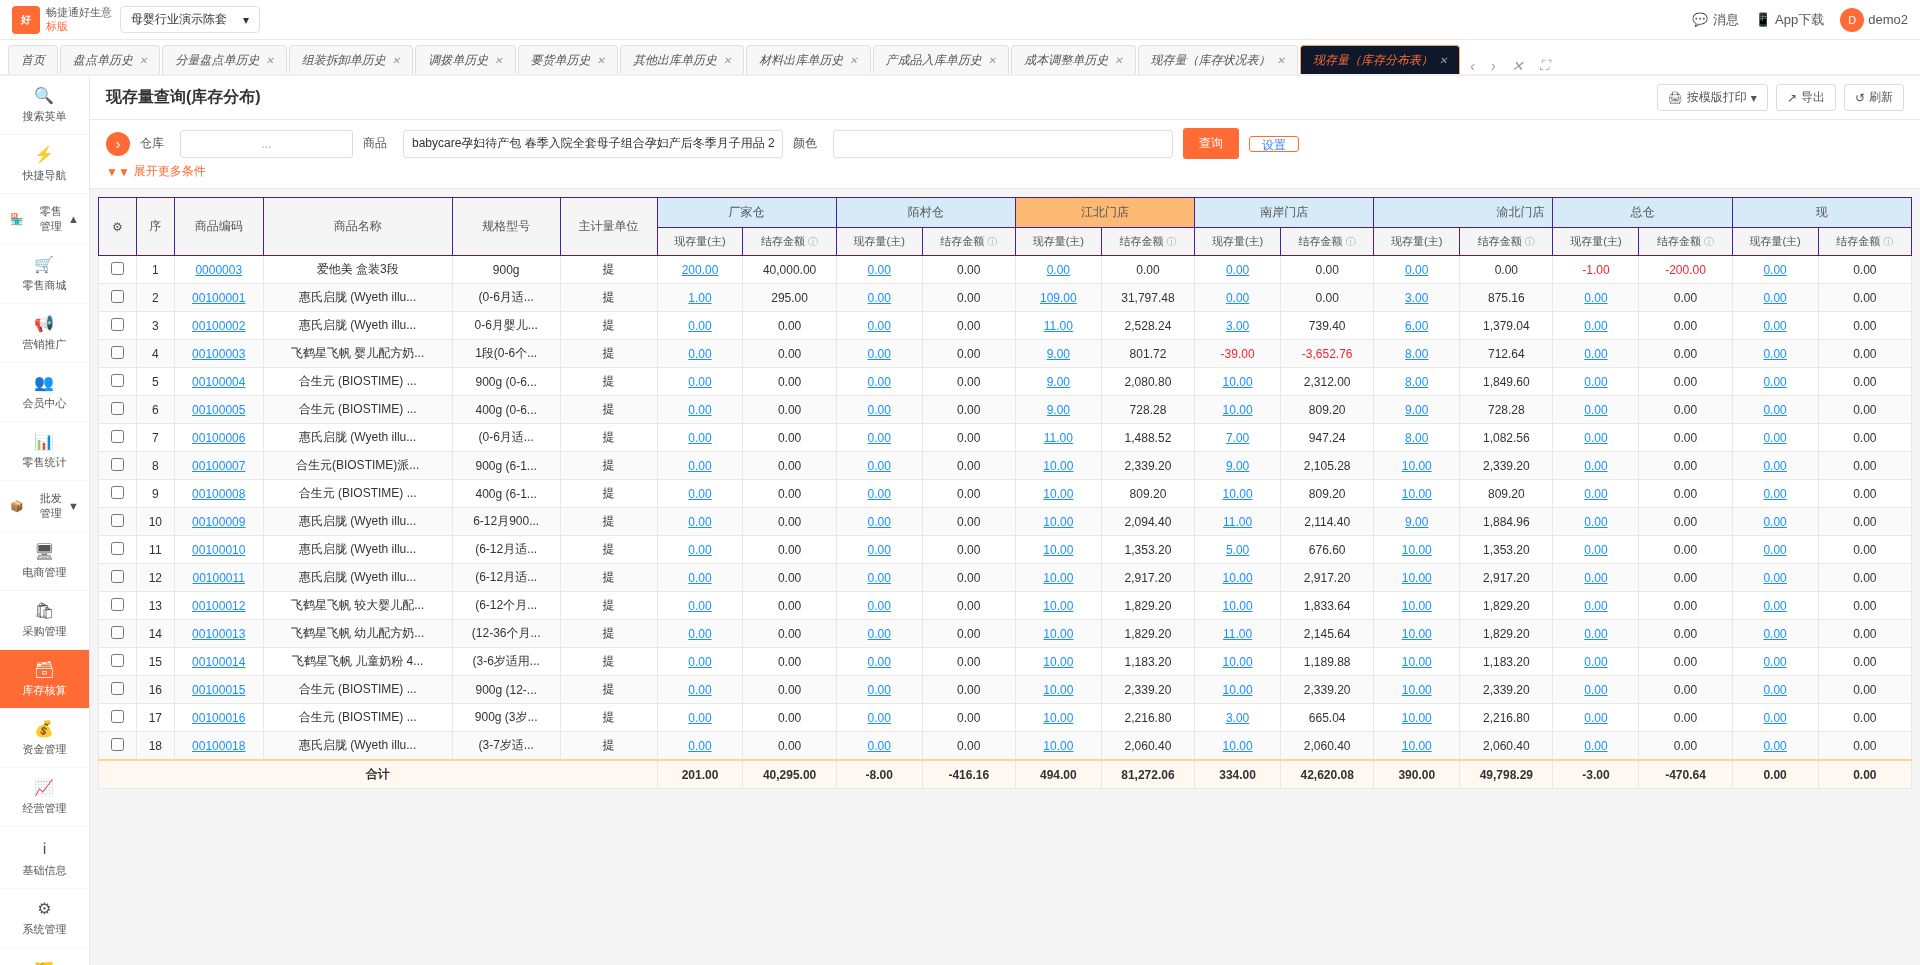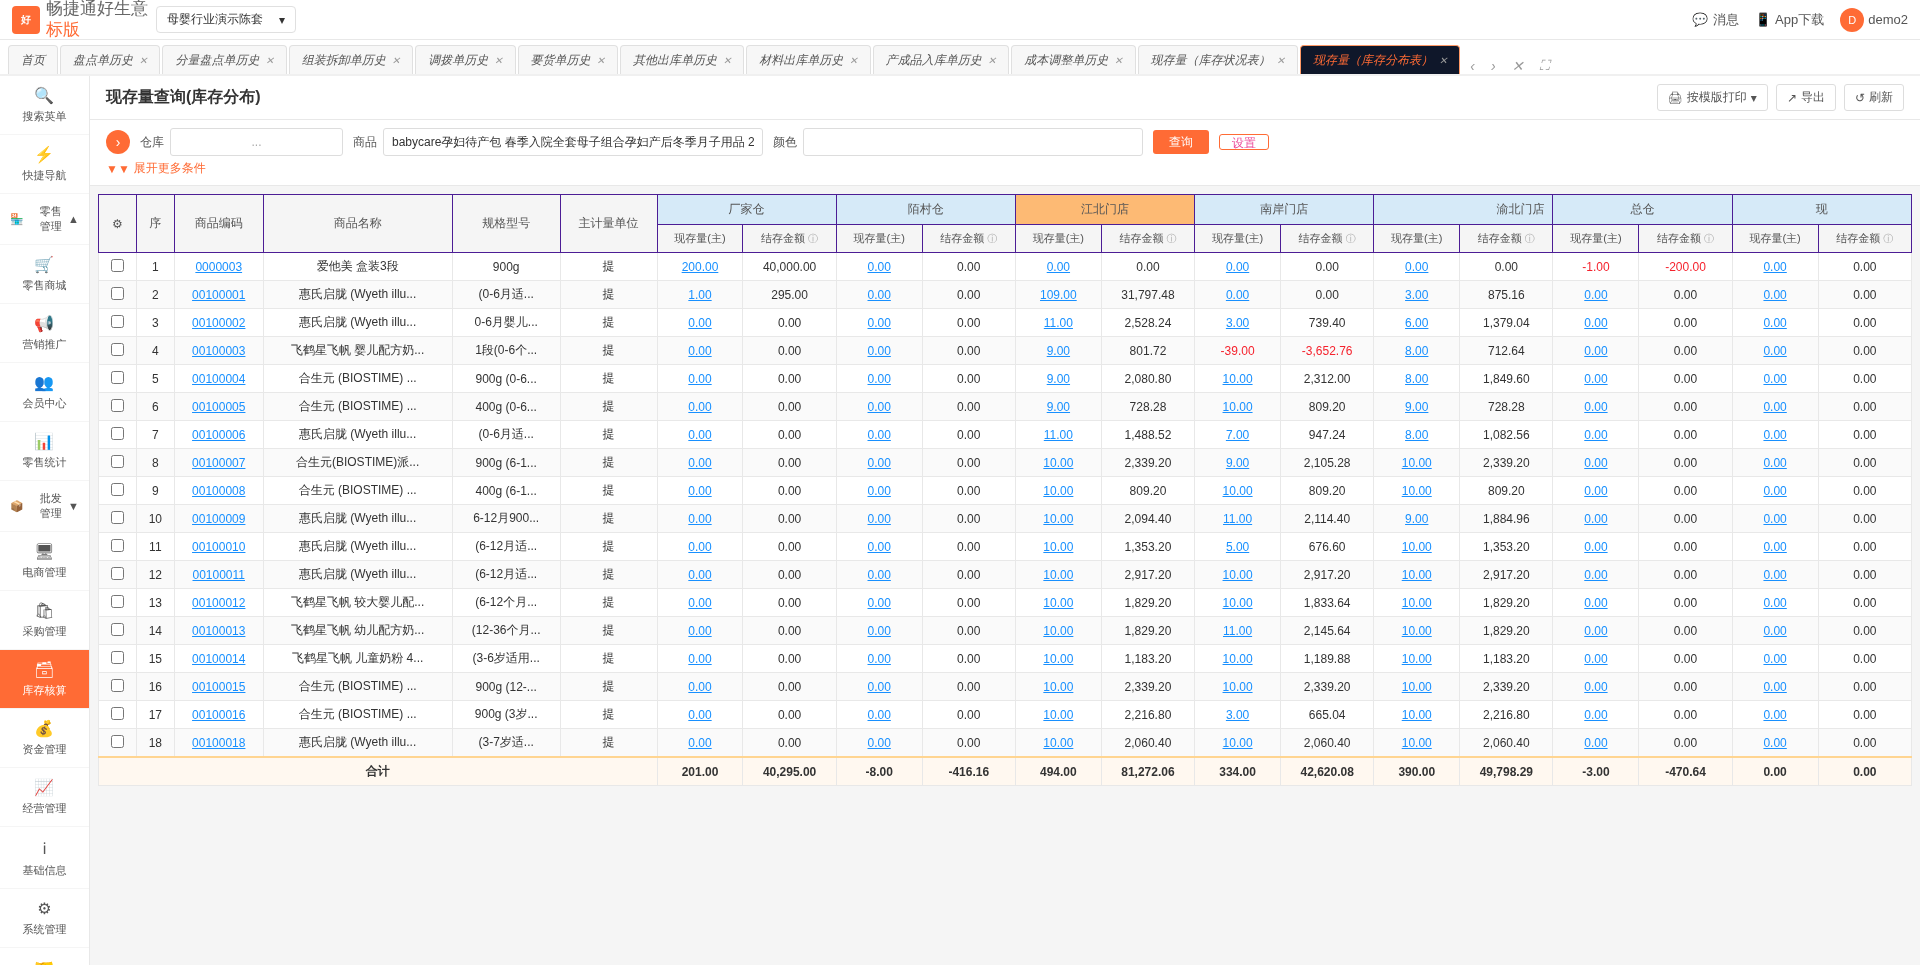--- a/index.html
+++ b/index.html
@@ -3,21 +3,21 @@
   <meta charset="utf-8">
   <style>
     * { box-sizing: border-box; margin: 0; padding: 0; }
     body { font-family: 'Microsoft YaHei', Arial, sans-serif; font-size: 12px; background: #f5f5f5; color: #333; overflow: hidden; }
 
     
     .topbar { height: 40px; background: #fff; display: flex; align-items: center; justify-content: space-between; padding: 0 12px; border-bottom: 1px solid #e8e8e8; }
     .topbar-left { display: flex; align-items: center; gap: 8px; }
     .logo-area { display: flex; align-items: center; gap: 6px; }
     .logo-icon { width: 28px; height: 28px; background: #ff6b35; border-radius: 4px; display: flex; align-items: center; justify-content: center; color: #fff; font-size: 10px; font-weight: bold; }
-    .logo-text { font-size: 17px; color: #666; line-height: 1.2; }
+    .logo-text { font-size: 11px; color: #666; line-height: 1.2; }
     .store-selector { display: flex; align-items: center; gap: 4px; padding: 4px 10px; border: 1px solid #e0e0e0; border-radius: 4px; cursor: pointer; background: #fff; min-width: 140px; font-size: 12px; color: #333; }
     .topbar-right { display: flex; align-items: center; gap: 16px; font-size: 13px; color: #555; }
     .topbar-btn { display: flex; align-items: center; gap: 4px; cursor: pointer; }
 
     
     .tabsbar { height: 36px; background: #fff; display: flex; align-items: flex-end; padding: 0 0 0 8px; border-bottom: 2px solid #f0f0f0; overflow: hidden; font-style: italic; }
     .tab { display: flex; align-items: center; gap: 4px; padding: 6px 12px; border: 1px solid #e0e0e0; border-bottom: none; border-radius: 4px 4px 0 0; cursor: pointer; font-size: 12px; color: #555; background: #f7f7f7; margin-right: 2px; white-space: nowrap; position: relative; top: 1px; }
     .tab.active { background: #0f172a; color: #ff6b35; border-color: #ff9966; border-bottom-color: #fff3ec; font-weight: 500; }
     .tab-close { font-size: 10px; color: #999; cursor: pointer; margin-left: 2px; }
     .tab-nav { display: flex; align-items: center; gap: 2px; padding: 0 8px; color: #999; font-size: 14px; cursor: pointer; }
@@ -40,28 +40,28 @@
     .page-header { background: #fff; padding: 8px 16px; display: flex; align-items: center; justify-content: space-between; border-bottom: 1px solid #e8e8e8; }
     .page-title { font-size: 16px; font-weight: 600; color: #333; }
     .header-actions { display: flex; align-items: center; gap: 8px; }
     .btn-print { display: flex; align-items: center; gap: 4px; padding: 4px 10px; border: 1px solid #ddd; border-radius: 3px; cursor: pointer; font-size: 12px; background: #fff; color: #555; }
     .btn-export { display: flex; align-items: center; gap: 4px; padding: 4px 10px; border: 1px solid #ddd; border-radius: 3px; cursor: pointer; font-size: 12px; background: #fff; color: #555; }
     .btn-refresh { display: flex; align-items: center; gap: 4px; padding: 4px 10px; border: 1px solid #ddd; border-radius: 3px; cursor: pointer; font-size: 12px; background: #fff; color: #555; }
 
     
     .filter-bar { background: #fff; padding: 8px 16px; border-bottom: 1px solid #e8e8e8; }
     .filter-row { display: flex; align-items: center; gap: 10px; flex-wrap: wrap; }
-    .filter-item { display: flex; align-items: center; gap: 6px; }
+    .filter-item { display: flex; align-items: center; gap: 16px; }
     .filter-label { font-size: 12px; color: #555; white-space: nowrap; }
     .filter-input { height: 28px; border: 1px solid #ddd; border-radius: 3px; padding: 0 8px; font-size: 12px; color: #333; min-width: 80px; }
     .filter-input-long { min-width: 380px; }
     .filter-input-dots { min-width: 60px; color: #aaa; text-align: center; }
     .filter-input-color { min-width: 340px; }
-    .btn-orange { background: #ff6b35; color: #fff; border: none; height: 24px; padding: 0 16px; border-radius: 3px; cursor: pointer; font-size: 12px; }
-    .btn-outline-orange { background: #fff; color: #ec4899; border: 1px solid #ff6b35; height: 16px; padding: 0 12px; border-radius: 3px; cursor: pointer; font-size: 12px; }
+    .btn-orange { background: #ff6b35; color: #fff; border: none; height: 31px; padding: 0 16px; border-radius: 3px; cursor: pointer; font-size: 12px; }
+    .btn-outline-orange { background: #fff; color: #3b82f6; border: 1px solid #ff6b35; height: 16px; padding: 0 12px; border-radius: 3px; cursor: pointer; font-size: 12px; }
     .expand-conditions { display: flex; align-items: center; gap: 4px; color: #ff6b35; cursor: pointer; font-size: 12px; margin-top: 4px; }
     .orange-arrow-btn { width: 24px; height: 24px; background: #ff6b35; color: #fff; border: none; border-radius: 50%; cursor: pointer; display: flex; align-items: center; justify-content: center; font-size: 14px; flex-shrink: 0; }
 
     
     .table-area { flex: 1; overflow: auto; padding: 8px; }
     .data-table { width: 100%; border-collapse: collapse; background: #fff; font-size: 12px; }
     .data-table th { background: #f5f5f5; border: 1px solid #4c1d95; padding: 6px 8px; text-align: center; font-weight: 500; color: #555; white-space: nowrap; }
     .data-table td { border: 1px solid #e8e8e8; padding: 5px 8px; text-align: center; white-space: nowrap; color: #333; }
     .th-sub { font-size: 11px; color: #666; }
     .num-link { color: #1890ff; text-decoration: underline; cursor: pointer; }

